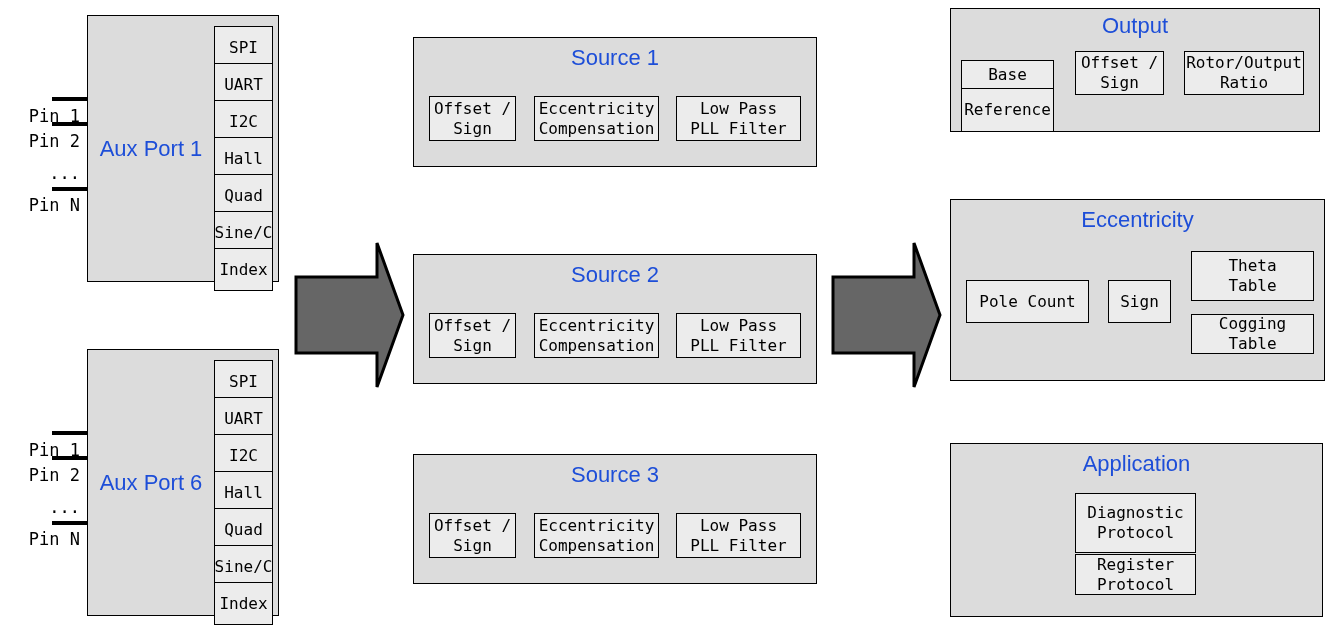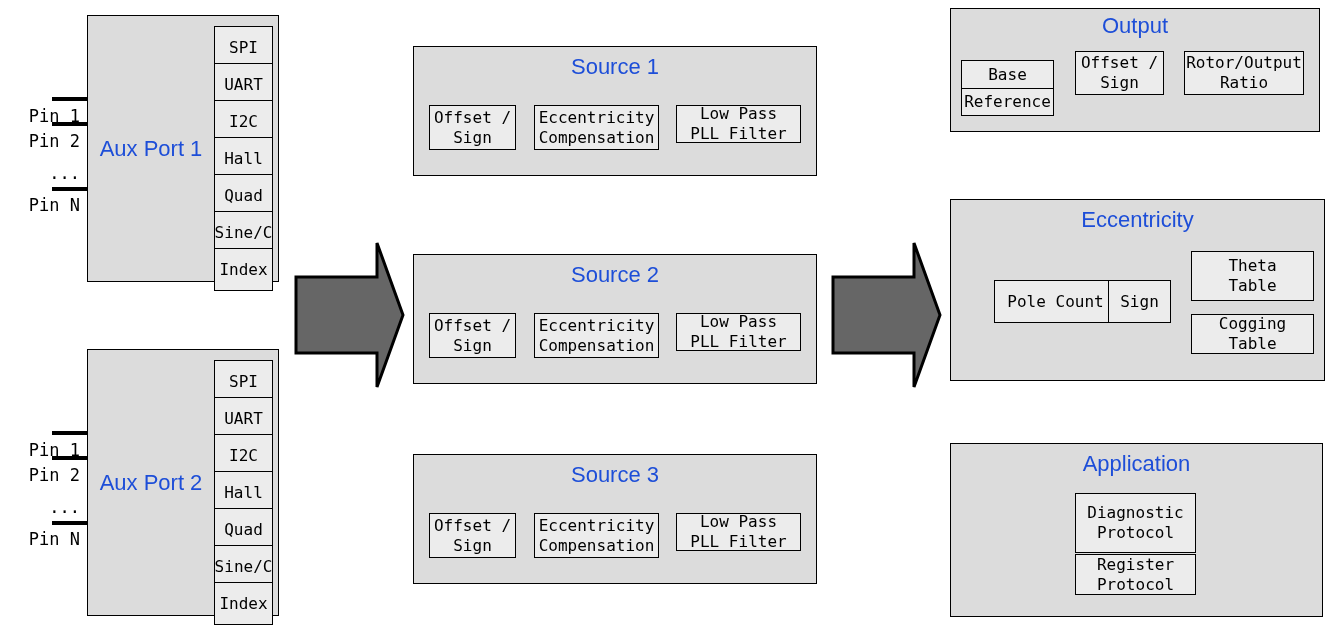--- a/index.html
+++ b/index.html
@@ -27,33 +27,33 @@
   .proto { left:126px; width:59px; height:43px; }
   .pin-label { position:absolute; left:0; width:70px; height:19px;
                text-align:right; font-size:17px; line-height:19px;margin-top:28px; }
   .pin-line  { position:absolute; left:42px; width:36px; height:4px;
                background:var(--border,#000); }
 
   
   .src-block { left:413px; width:404px; height:130px; }
   .m1 { left:15px;  top:58px; width:87px;  height:45px; }
   .m2 { left:120px; top:58px; width:125px; height:45px; }
-  .m3 { left:262px; top:58px; width:125px; height:38px; }
+  .m3 { left:262px; top:58px; width:125px; height:45px; }
 
   
   .out-block { left:950px; top:8px;   width:370px; height:124px; }
   .com-block { left:950px; top:199px; width:375px; height:182px; }
   .app-block { left:950px; top:443px; width:373px; height:174px; }
 
   .out-base      { left:10px;  top:43px; width:93px;  height:29px;margin-top:8px; }
-  .out-reference { left:10px;  top:79px; width:93px;  height:28px; }
+  .out-reference { left:10px;  top:79px; width:93px;  height:44px; }
   .out-offset    { left:124px; top:42px; width:89px;  height:44px; }
   .out-rotor     { left:233px; top:42px; width:120px; height:44px; }
 
-  .com-pole    { left:15px;  top:80px;  width:123px; height:43px;margin-left:28px; }
+  .com-pole    { left:15px;  top:80px;  width:123px; height:43px; }
   .com-sign    { left:157px; top:80px;  width:63px;  height:43px; }
   .com-theta   { left:240px; top:51px;  width:123px; height:50px; }
   .com-cogging { left:240px; top:114px; width:123px; height:40px; }
 
   .app-diag { left:124px; top:49px;  width:121px; height:60px; }
   .app-reg  { left:124px; top:110px; width:121px; height:41px; }
 
   .arrow { position:absolute; width:112px; height:150px; }
 </style>
 </head>
@@ -83,39 +83,39 @@
 
   <div class="aux-group" style="left:10px; top:349px;">
     <div class="pin-label" style="top:64px">Pin 1</div>
     <div class="pin-line" style="top:82px"></div>
     <div class="pin-label" style="top:89px">Pin 2</div>
     <div class="pin-line" style="top:107px"></div>
     <div class="pin-label" style="top:121px">...</div>
     <div class="pin-label" style="top:153px">Pin N</div>
     <div class="pin-line" style="top:172px"></div>
     <div class="block aux-block">
-      <div class="title aux-title">Aux Port 2</div>
+      <div class="title aux-title">Aux Port 6</div>
       <div class="pbox proto" style="top:10px">SPI</div>
       <div class="pbox proto" style="top:47px">UART</div>
       <div class="pbox proto" style="top:84px">I2C</div>
       <div class="pbox proto" style="top:121px">Hall</div>
       <div class="pbox proto" style="top:158px">Quad</div>
       <div class="pbox proto" style="top:195px">Sine/C</div>
       <div class="pbox proto" style="top:232px">Index</div>
     </div>
   </div>
 
   <svg class="arrow" style="left:294px; top:240px;" viewBox="0 0 112 150">
     <polygon points="2,37 83,37 83,3 109,75 83,147 83,113 2,113" fill="var(--arrow-fill,#666666)" stroke="var(--border,#000)" stroke-width="3"></polygon>
   </svg>
   <svg class="arrow" style="left:831px; top:240px;" viewBox="0 0 112 150">
     <polygon points="2,37 83,37 83,3 109,75 83,147 83,113 2,113" fill="var(--arrow-fill,#666666)" stroke="var(--border,#000)" stroke-width="3"></polygon>
   </svg>
 
-  <div class="block src-block" style="top:46px;padding-left:8px;">
+  <div class="block src-block" style="top:37px;padding-left:8px;">
     <div class="title block-title">Source 1</div>
     <div class="pbox m1">Offset /
 Sign</div>
     <div class="pbox m2">Eccentricity
 Compensation</div>
     <div class="pbox m3">Low Pass
 PLL Filter</div>
   </div>
 
   <div class="block src-block" style="top:254px;">

